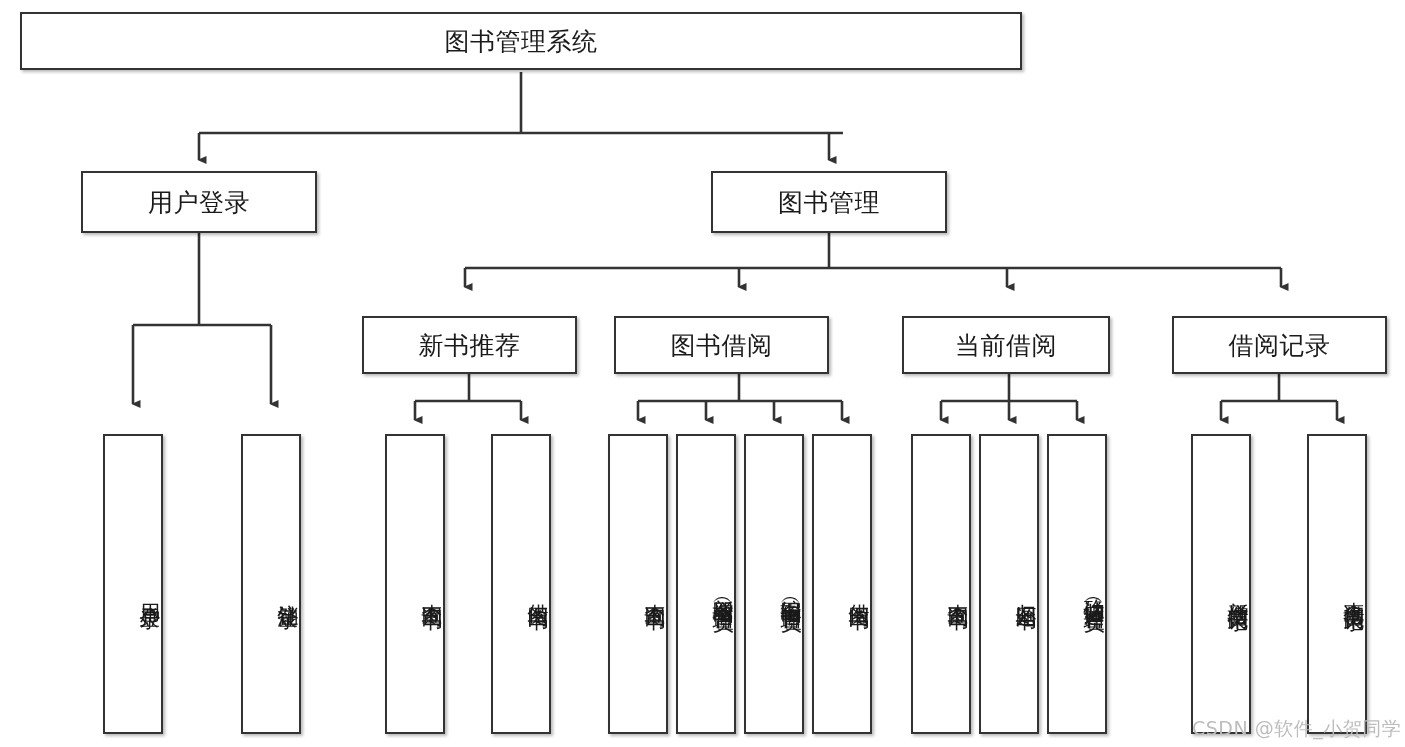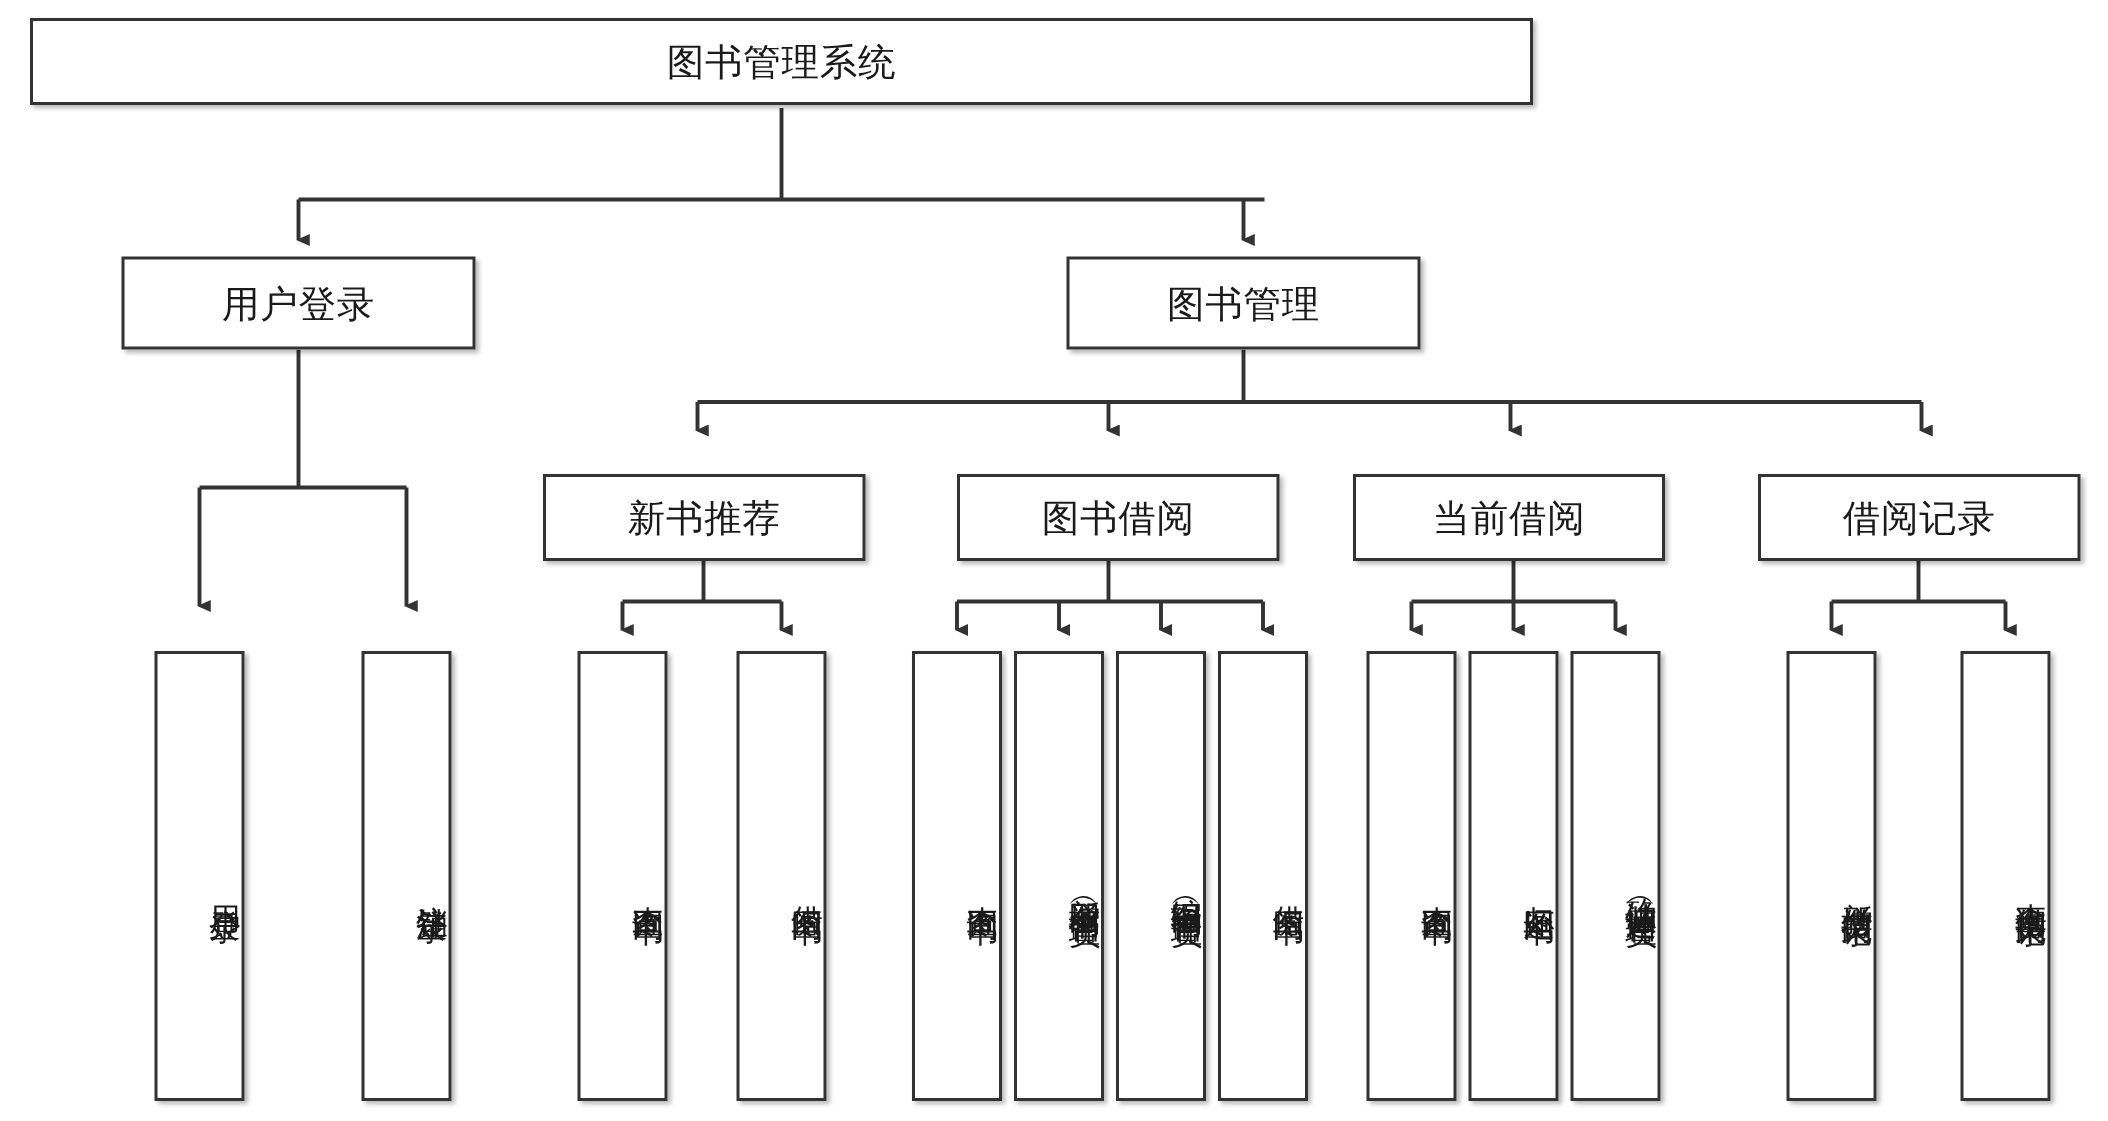--- a/index.html
+++ b/index.html
@@ -126,21 +126,21 @@
   <div class="node horiz" style="left:81px; top:171px; width:236px; height:62px;">
     <span class="txt">用户登录</span>
   </div>
   <div class="node horiz" style="left:362px; top:316px; width:215px; height:58px;">
     <span class="txt">新书推荐</span>
   </div>
 
   <div class="node horiz" style="left:711px; top:171px; width:236px; height:62px;">
     <span class="txt">图书管理</span>
   </div>
-  <div class="node horiz" style="left:638px; top:316px; width:215px; height:58px;">
+  <div class="node horiz" style="left:614px; top:316px; width:215px; height:58px;">
     <span class="txt">图书借阅</span>
   </div>
   <div class="node horiz" style="left:902px; top:316px; width:208px; height:58px;">
     <span class="txt">当前借阅</span>
   </div>
   <div class="node horiz" style="left:1172px; top:316px; width:215px; height:58px;">
     <span class="txt">借阅记录</span>
   </div>
 
   <div class="node vert" style="left:103px; top:434px; width:60px; height:300px;">
@@ -180,14 +180,15 @@
     <span class="txt">确认归还（管理员）</span>
   </div>
 
   <div class="node vert" style="left:1191px; top:434px; width:60px; height:300px;">
     <span class="txt">新增借阅记录</span>
   </div>
   <div class="node vert" style="left:1307px; top:434px; width:60px; height:300px;">
     <span class="txt">查询借阅记录</span>
   </div>
 
+  <div class="watermark" style="left:1192px; top:716px;">CSDN @软件_小贺同学</div>
 
 </div>
 
 </body></html>

